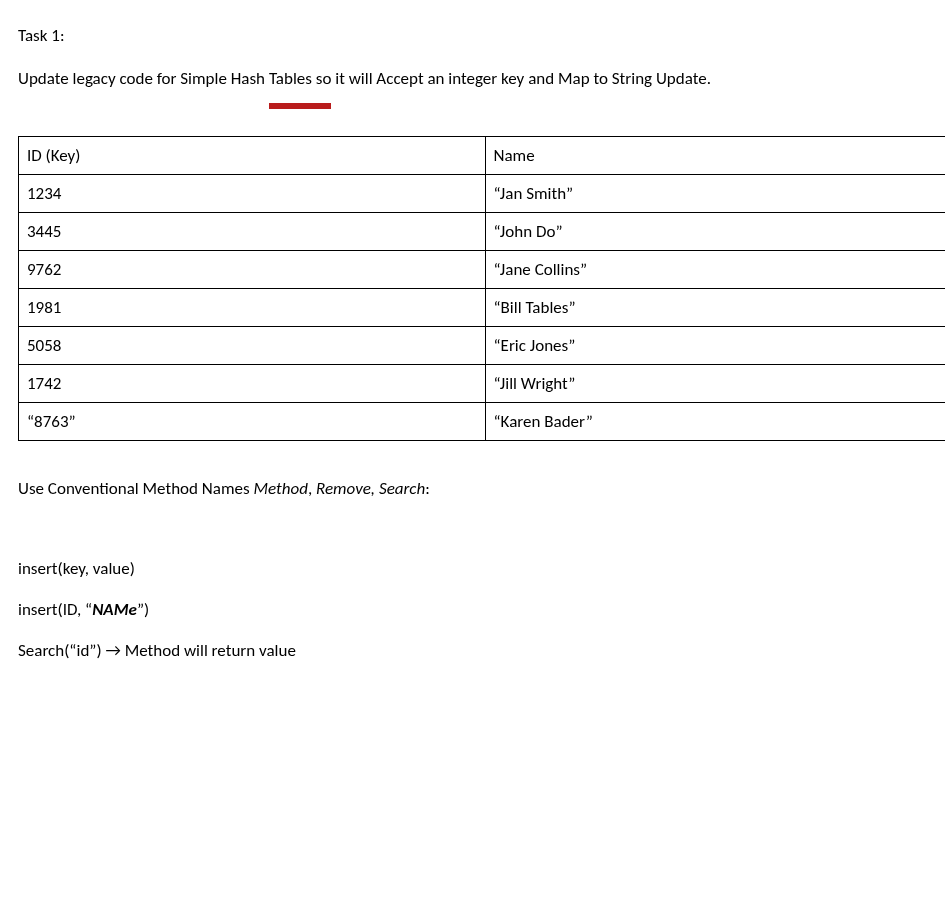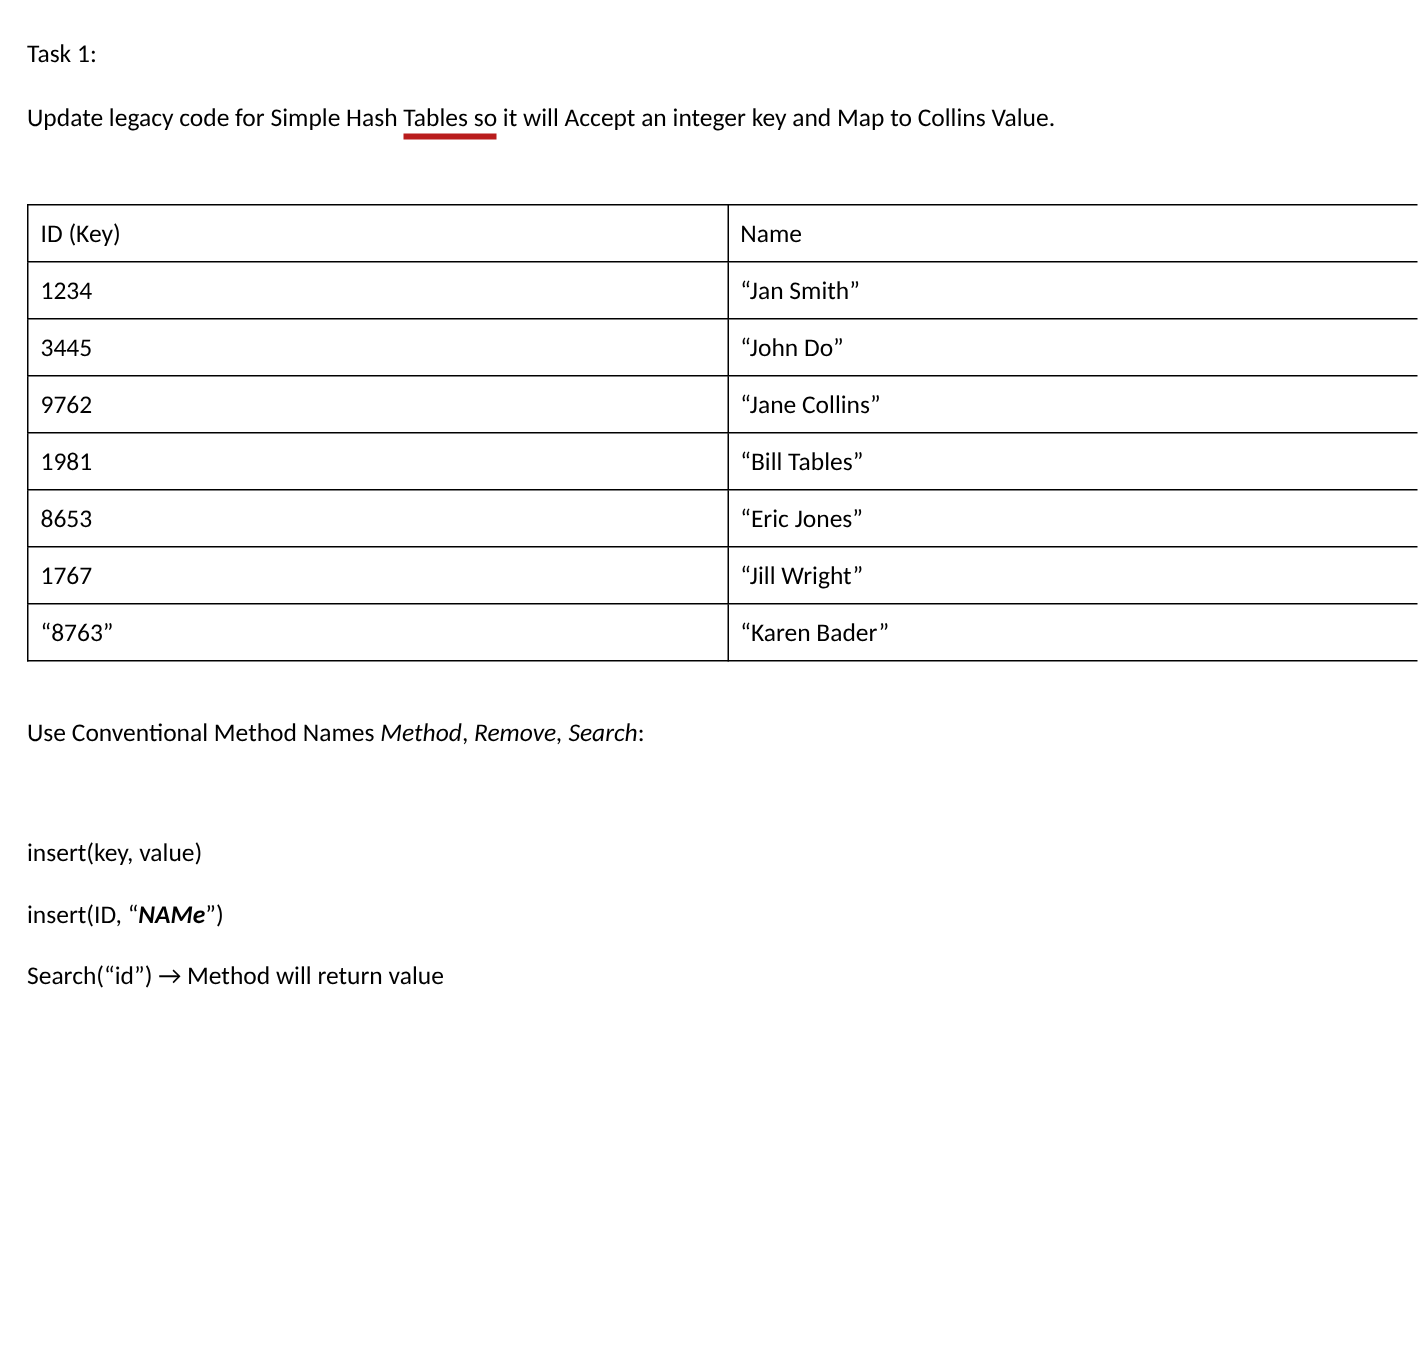--- a/index.html
+++ b/index.html
@@ -16,22 +16,22 @@
       width: 945px;
     }
     .para {
       margin-bottom: 18px;
       line-height: 1.45;
     }
     .task-title {
       margin-bottom: 18px;
     }
     .underline-spell {
-      border-bottom: 4px solid #b91c1c;
-      padding-bottom: 0px;
+      border-bottom: 6px solid #b91c1c;
+      padding-bottom: 14px;
     }
     table {
       border-collapse: collapse;
       width: 934px;
       margin-top: 45px;
       margin-bottom: 36px;
     }
     td {
       border: 1px solid #000;
       padding: 8px 8px;
@@ -56,21 +56,21 @@
     .methods-intro {
       margin-bottom: 42px;
     }
   </style>
 </head>
 <body>
 
 <div class="para task-title">Task 1:</div>
 
 <div class="para">
-  <span>Update legacy code for Simple Hash </span><span class="underline-spell">Tables  so</span><span> it will Accept an integer key and Map to Collins Value.</span>
+  <span>Update legacy code for Simple Hash </span><span class="underline-spell">Tables  so</span><span> it will Accept an integer key and Map to String Update.</span>
 </div>
 
 <table>
   <tbody>
       <tr>
     <td>ID (Key)</td>
     <td>Name</td>
   </tr>
   <tr>
     <td>1234</td>
@@ -82,25 +82,25 @@
   </tr>
   <tr>
     <td>9762</td>
     <td>“Jane Collins”</td>
   </tr>
   <tr>
     <td>1981</td>
     <td>“Bill Tables”</td>
   </tr>
   <tr>
-    <td>8653</td>
+    <td>5058</td>
     <td>“Eric Jones”</td>
   </tr>
   <tr>
-    <td>1767</td>
+    <td>1742</td>
     <td>“Jill Wright”</td>
   </tr>
   <tr>
     <td>“8763”</td>
     <td>“Karen Bader”</td>
   </tr>
 </tbody>
   </table>
 
 <div class="para methods-intro">

